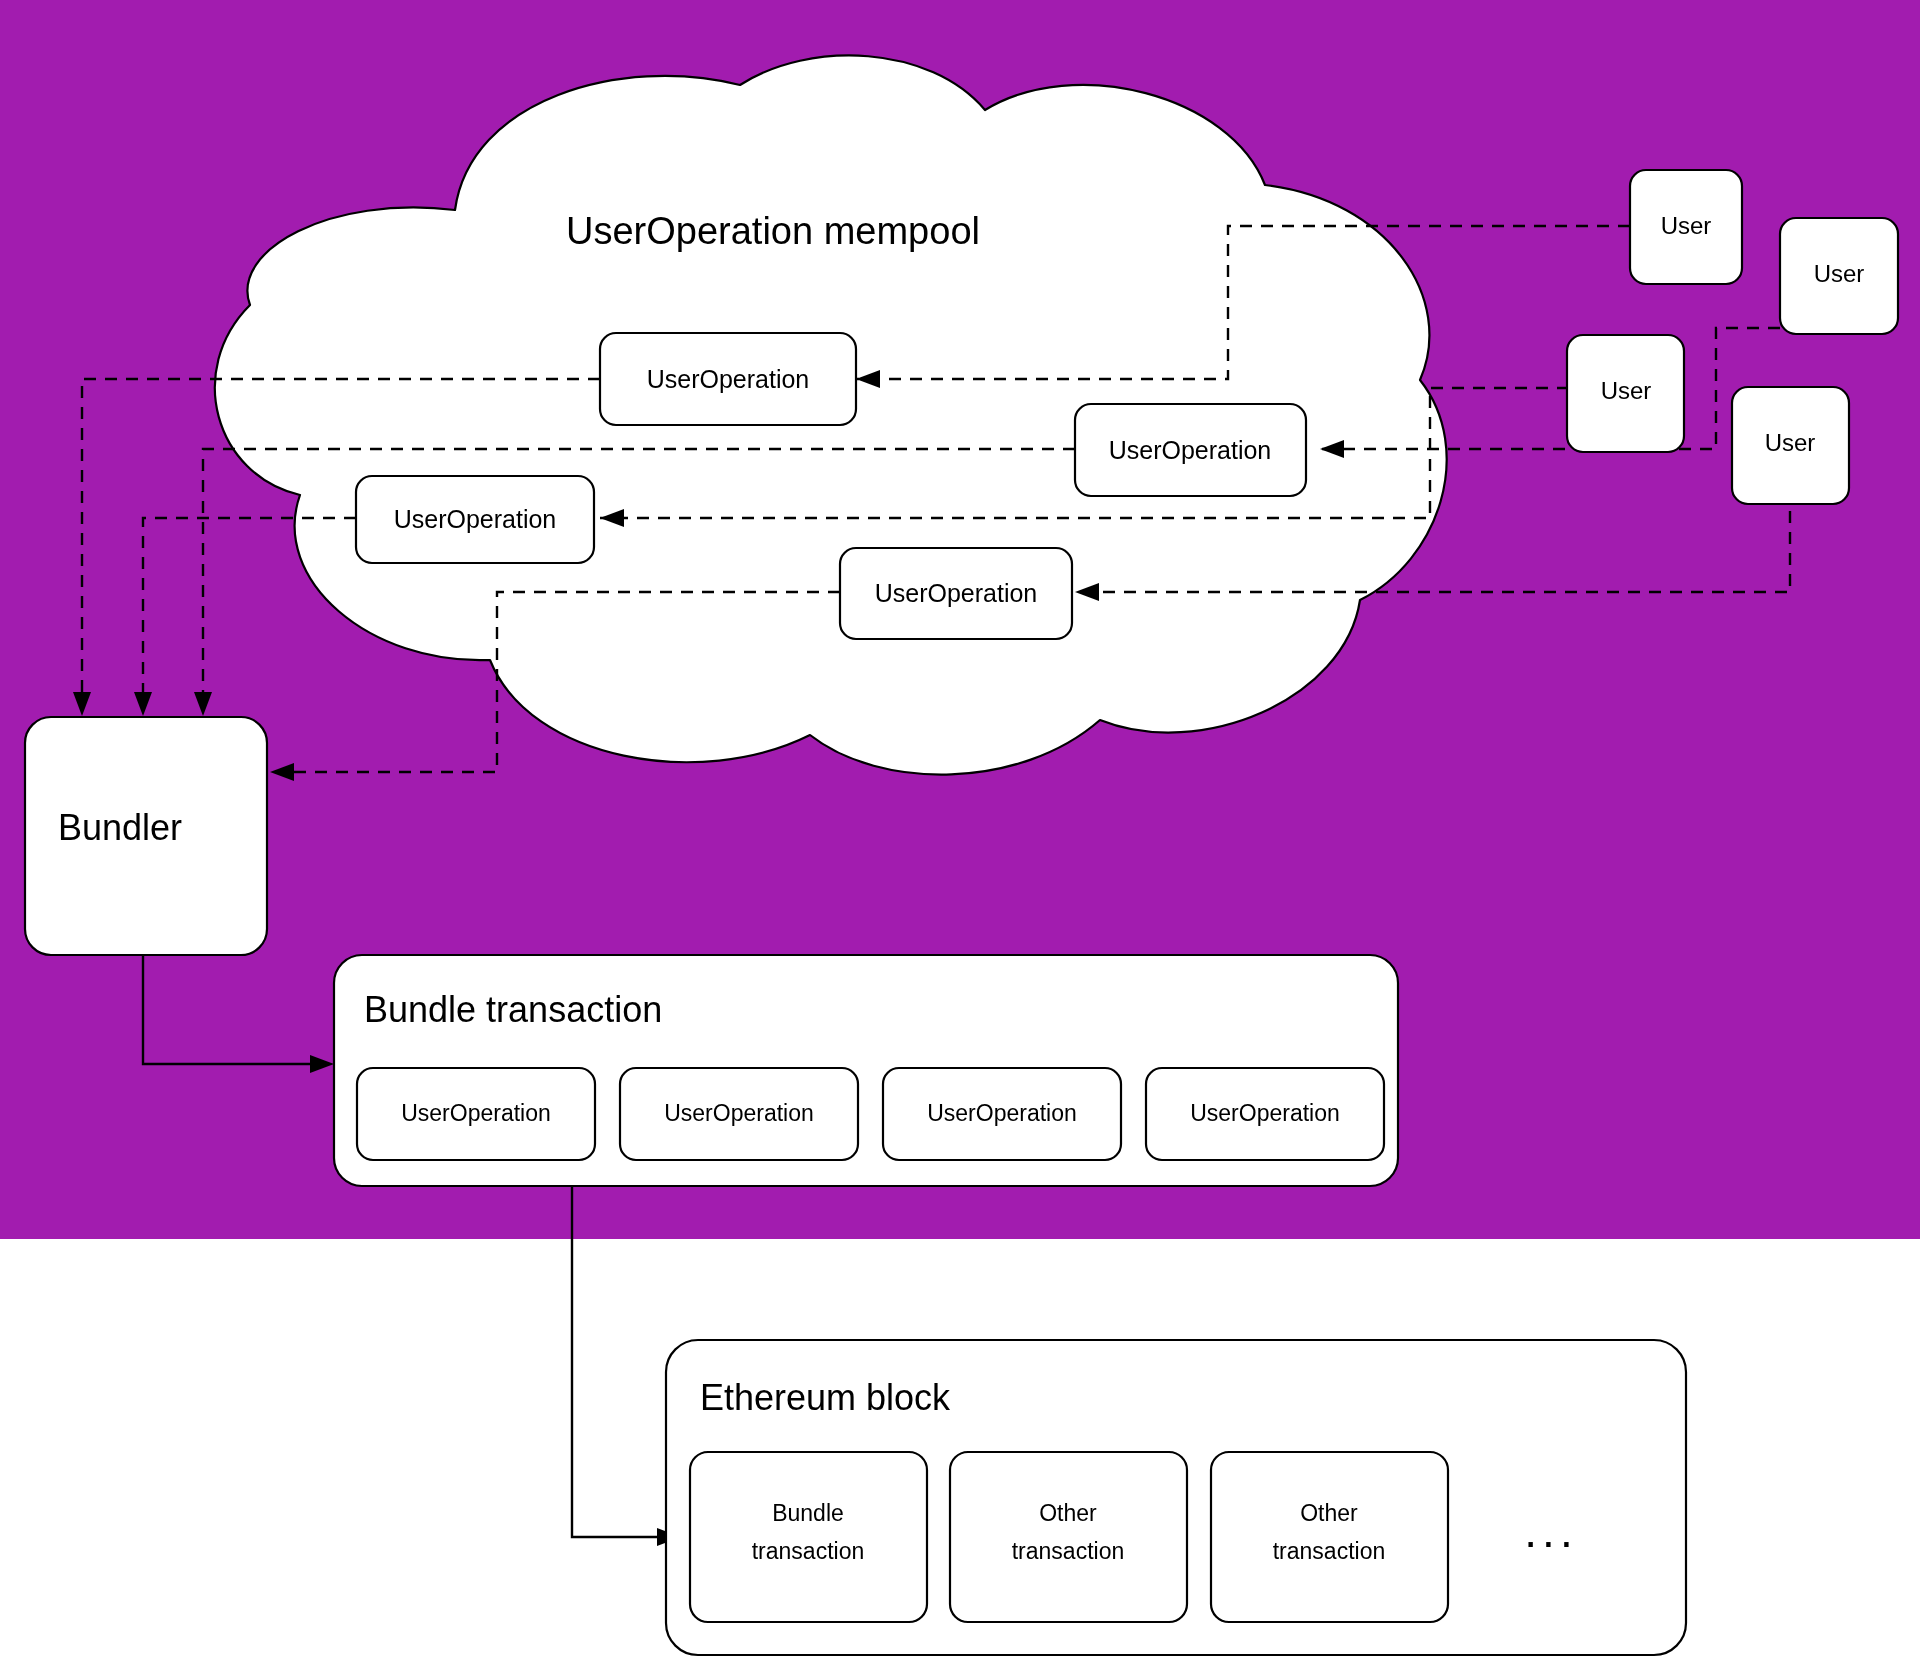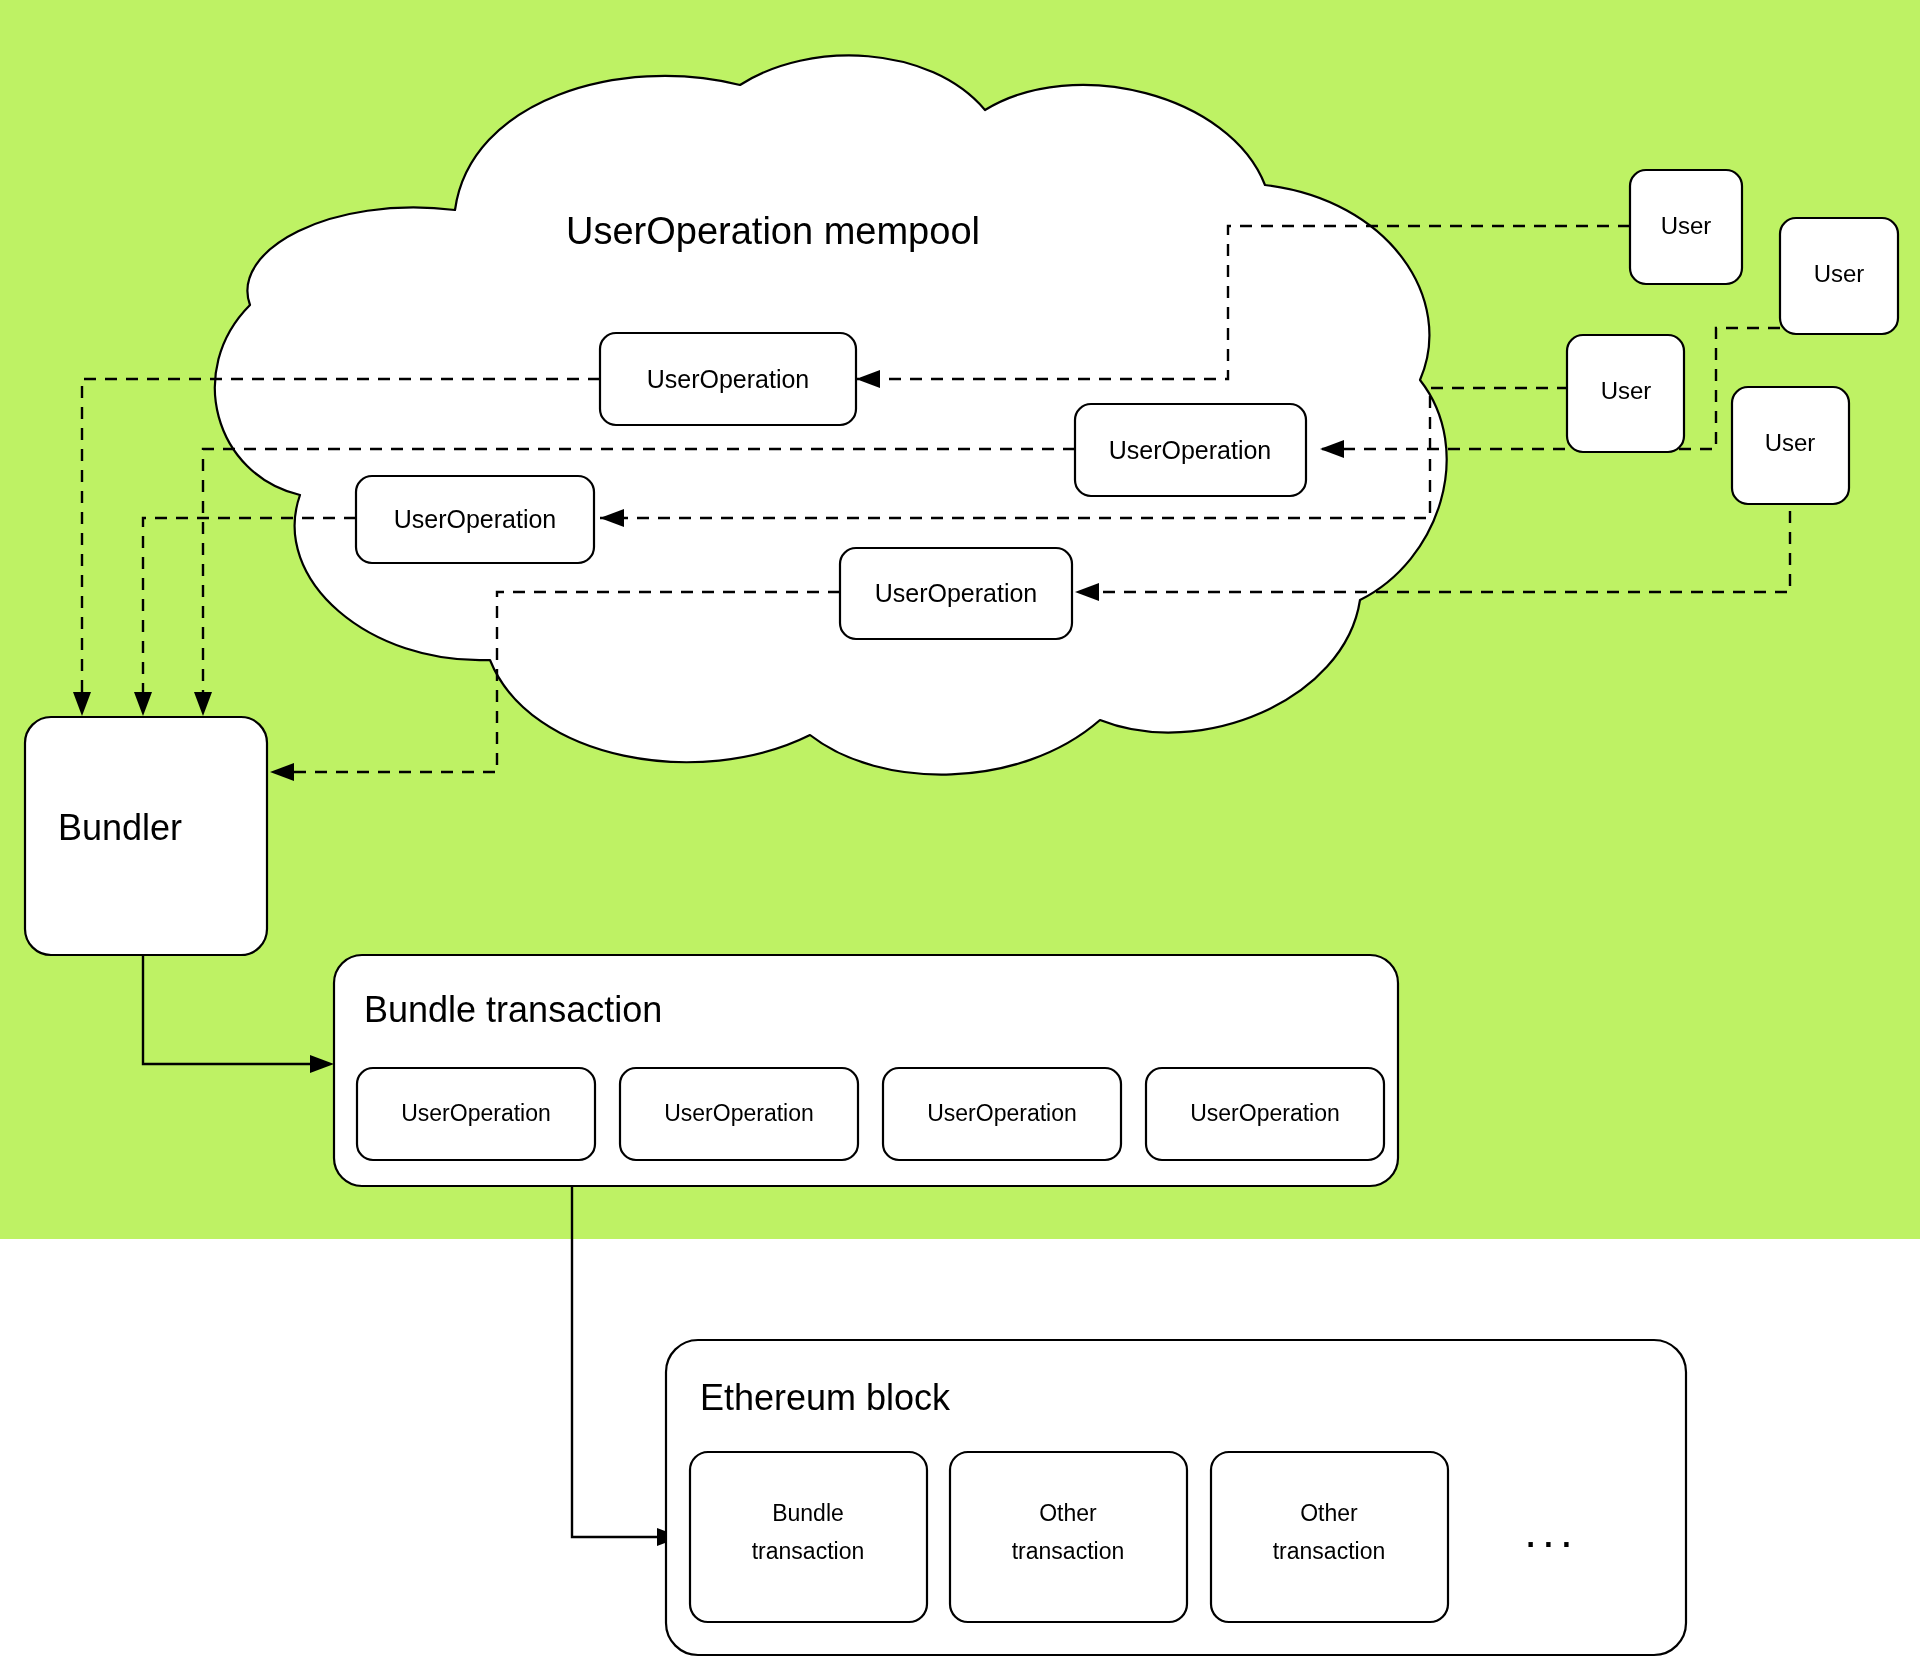--- a/index.html
+++ b/index.html
@@ -10,21 +10,21 @@
   body {
     width: 1920px;
     height: 1660px;
     font-family: "Liberation Sans", sans-serif;
     overflow: hidden;
   }
   #diagram-root {
     position: relative;
     width: 1920px;
     height: 1239px;
-    background: #bef264;
+    background: #a21caf;
   }
   svg.diagram {
     display: block;
     width: 1920px;
     height: 1660px;
   }
   .shape-stroke {
     fill: #ffffff;
     stroke: #000000;
     stroke-width: 2.2;

